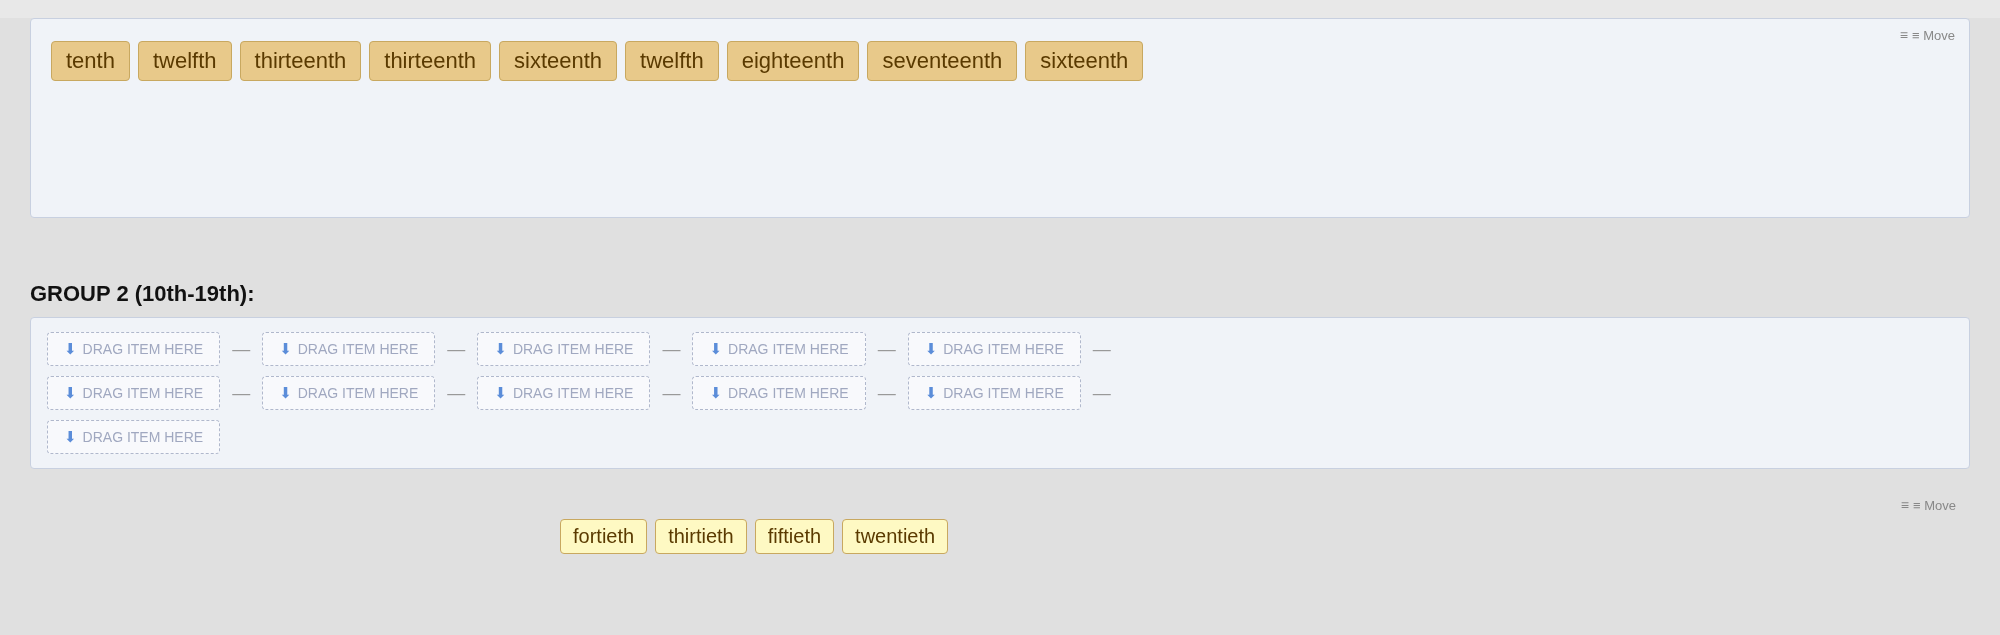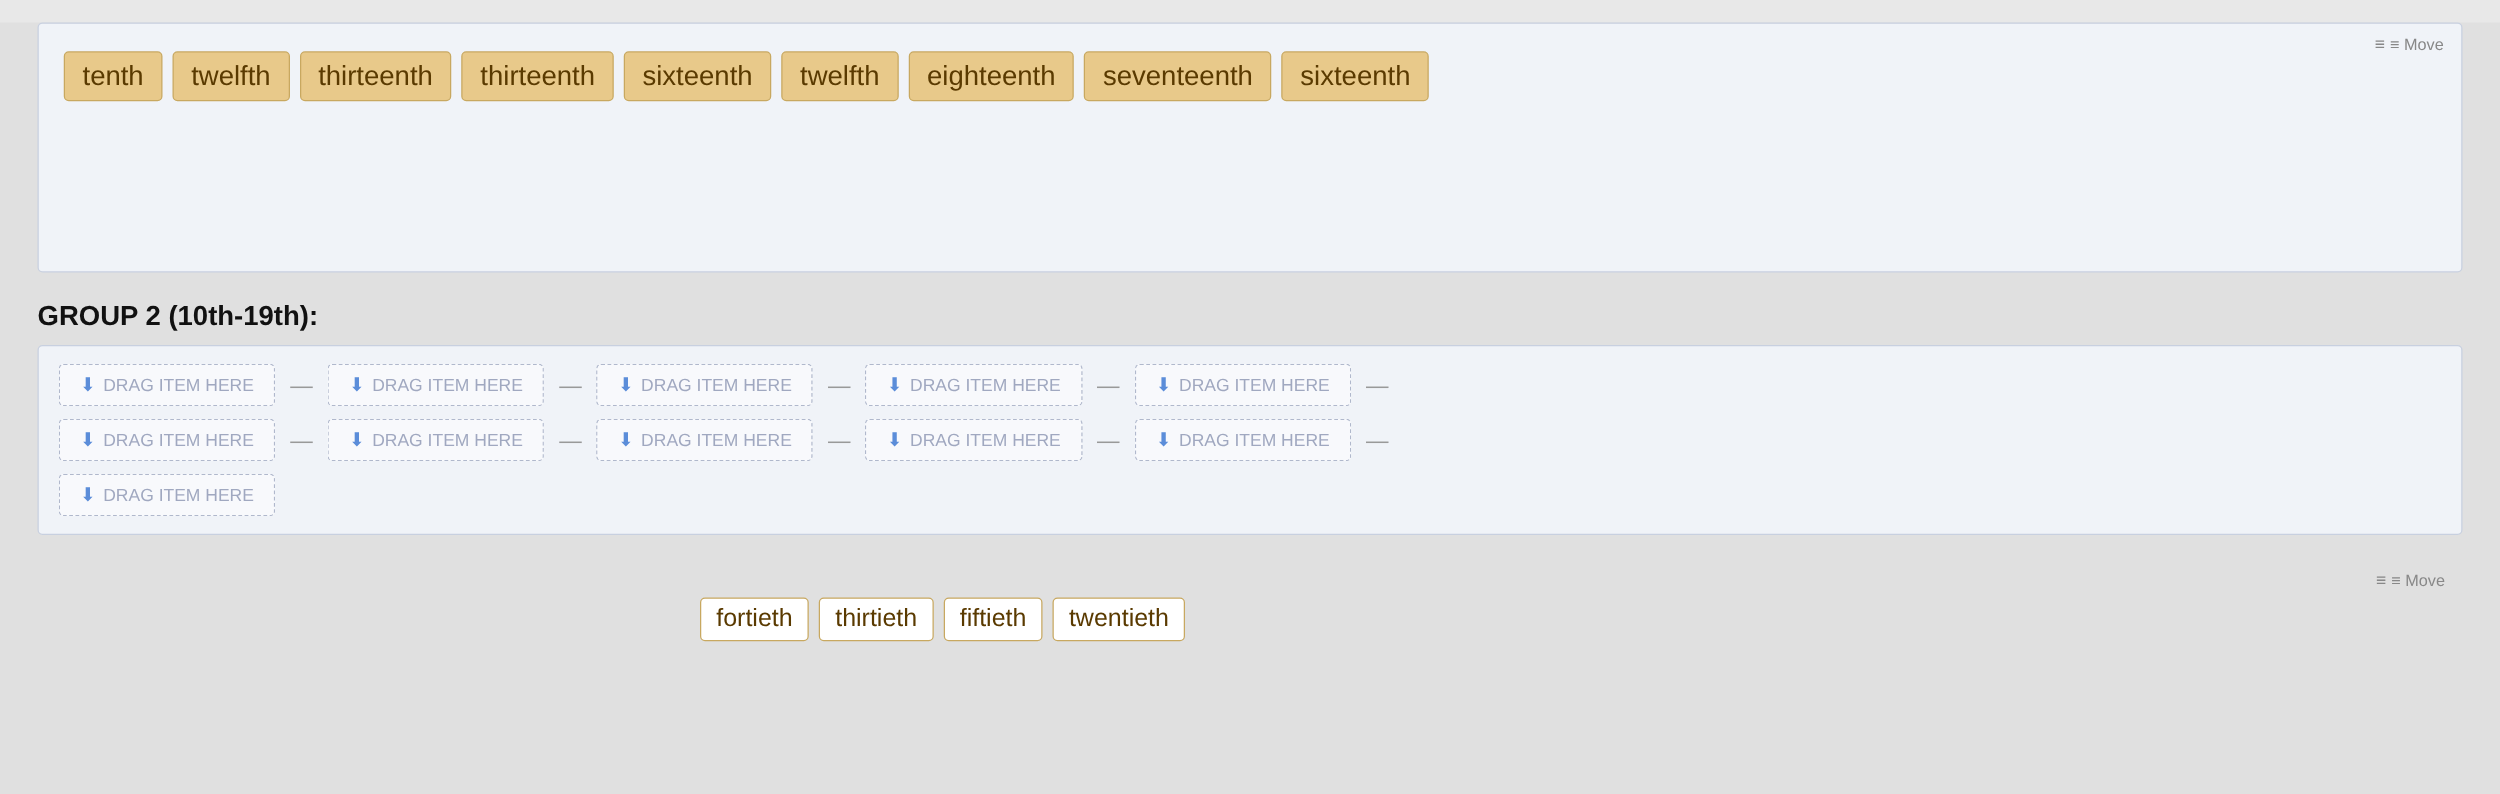--- a/index.html
+++ b/index.html
@@ -74,20 +74,21 @@
       display: flex;
       align-items: center;
       gap: 10px;
       margin: 22px 30px 10px 30px;
     }
 
     .group-label {
       font-size: 22px;
       font-weight: 900;
       color: #111;
+      margin-top: 41px;
     }
 
     
     .drop-zones-container {
       background: #f0f3f8;
       border: 1.5px solid #c8d0e0;
       border-radius: 4px;
       margin: 0 30px 0 30px;
       padding: 14px 16px 14px 16px;
       position: relative;
@@ -130,21 +131,21 @@
     }
 
     
     .bottom-tags-row {
       display: flex;
       gap: 8px;
       margin: 50px 30px 0 560px;
     }
 
     .tag-partial {
-      background: #ffffff;
+      background: #fef9c3;
       border: 1.5px solid #c8a860;
       border-radius: 4px;
       padding: 5px 12px;
       font-size: 20px;
       font-weight: 500;
       color: #5a3a00;
       cursor: grab;
     }
 
     .group2-block-wrapper {

